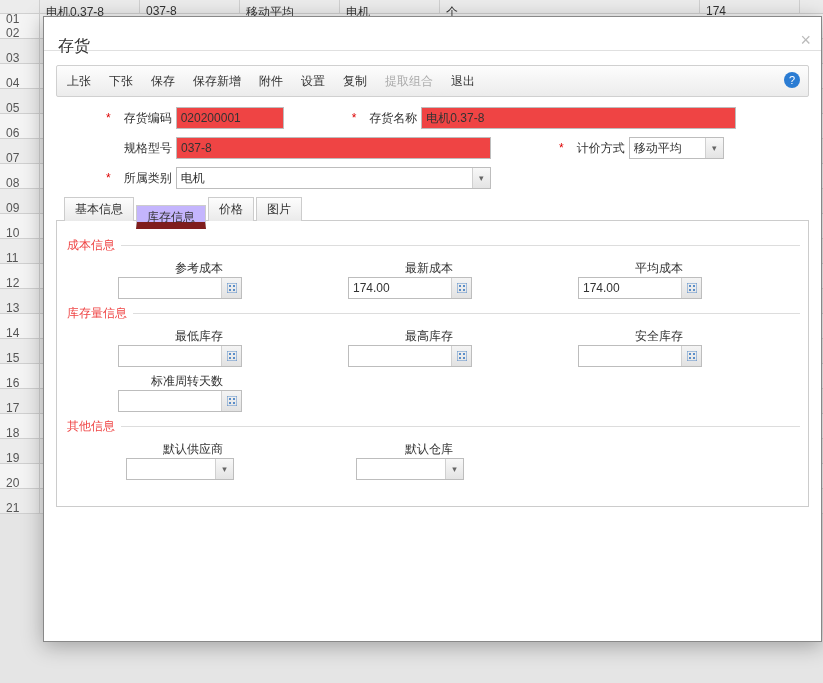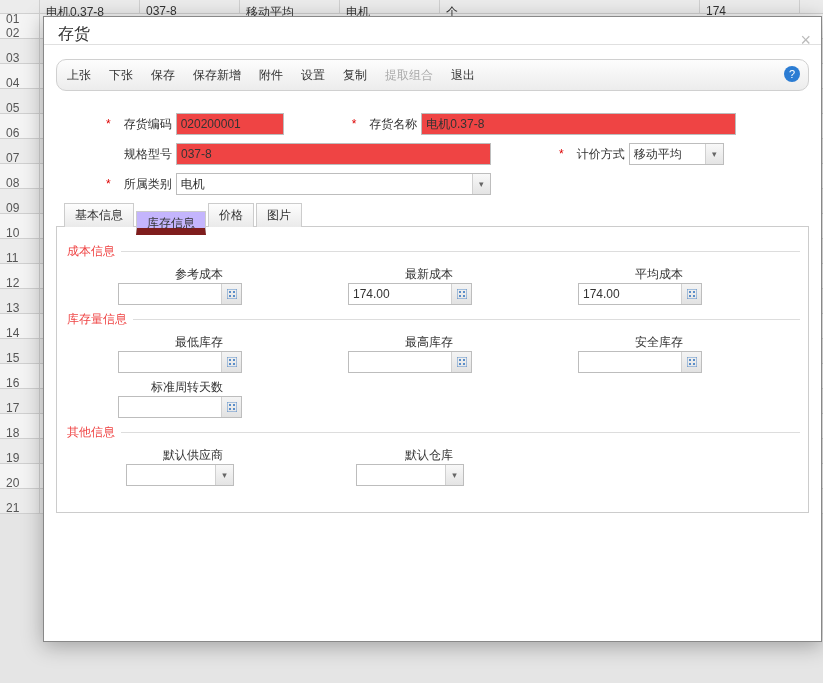--- a/index.html
+++ b/index.html
@@ -3,23 +3,23 @@
 <meta charset="utf-8">
 <style>
 * { box-sizing: border-box; margin: 0; padding: 0; }
 body { font-family: "Microsoft YaHei", Arial, sans-serif; font-size: 12px; color: #333; background: #e5e5e5; width: 823px; height: 683px; overflow: hidden; position: relative; }
 .bg-table { position: absolute; top: 0; left: 0; width: 823px; }
 .bg-row { display: flex; height: 25px; border-bottom: 1px solid #d0d0d0; background: #ececec; }
 .bg-row.alt { background: #f4f4f4; }
 .bg-rownum { width: 40px; border-right: 1px solid #d0d0d0; padding: 12px 6px; color: #555; }
 .bg-cell { border-right: 1px solid #d0d0d0; padding: 4px 6px; color: #333; }
 .dialog { position: absolute; left: 43px; top: 16px; width: 779px; height: 626px; background: #fff; border: 1px solid #888; box-shadow: 0 4px 20px rgba(0,0,0,0.3); }
-.dialog-title { height: 28px; line-height: 34px; padding: 0 14px; font-size: 16px; color: #333; border-bottom: 1px solid #e0e0e0; position: relative; }
+.dialog-title { height: 34px; line-height: 34px; padding: 12px 14px; font-size: 16px; color: #333; border-bottom: 1px solid #e0e0e0; position: relative; }
 .dialog-close { position: absolute; right: 10px; top: 6px; font-size: 18px; color: #bbb; cursor: pointer; }
-.toolbar { height: 32px; margin: 14px 12px 12px 12px; background: linear-gradient(#fdfdfd,#ececec); border: 1px solid #d0d0d0; border-radius: 10px; display: flex; align-items: center; padding: 0 10px; position: relative; }
+.toolbar { height: 32px; margin: 14px 12px 0 12px; background: linear-gradient(#fdfdfd,#ececec); border: 1px solid #d0d0d0; border-radius: 2px; display: flex; align-items: center; padding: 0 10px; position: relative; }
 .toolbar .tbtn { margin-right: 18px; color: #333; cursor: pointer; }
 .toolbar .tbtn.disabled { color: #aaa; }
 .toolbar .help { position: absolute; right: 8px; top: 6px; width: 16px; height: 16px; border-radius: 50%; background: #2b7cd3; color: #fff; font-size: 11px; text-align: center; line-height: 16px; cursor: pointer; }
 .form-area { padding: 10px 22px 0 22px; }
 .form-row { display: flex; align-items: center; margin-bottom: 8px; }
 .form-group { display: flex; align-items: center; margin-right: 40px; }
 .req { color: #d00; margin-right: 3px; }
 .flabel { width: 58px; text-align: right; color: #333; margin-right: 4px; }
 .tinput { height: 22px; border: 1px solid #bdbdbd; padding: 0 4px; font-size: 12px; color: #333; background: #ef4444; }
 .tinput.w110 { width: 108px; }

